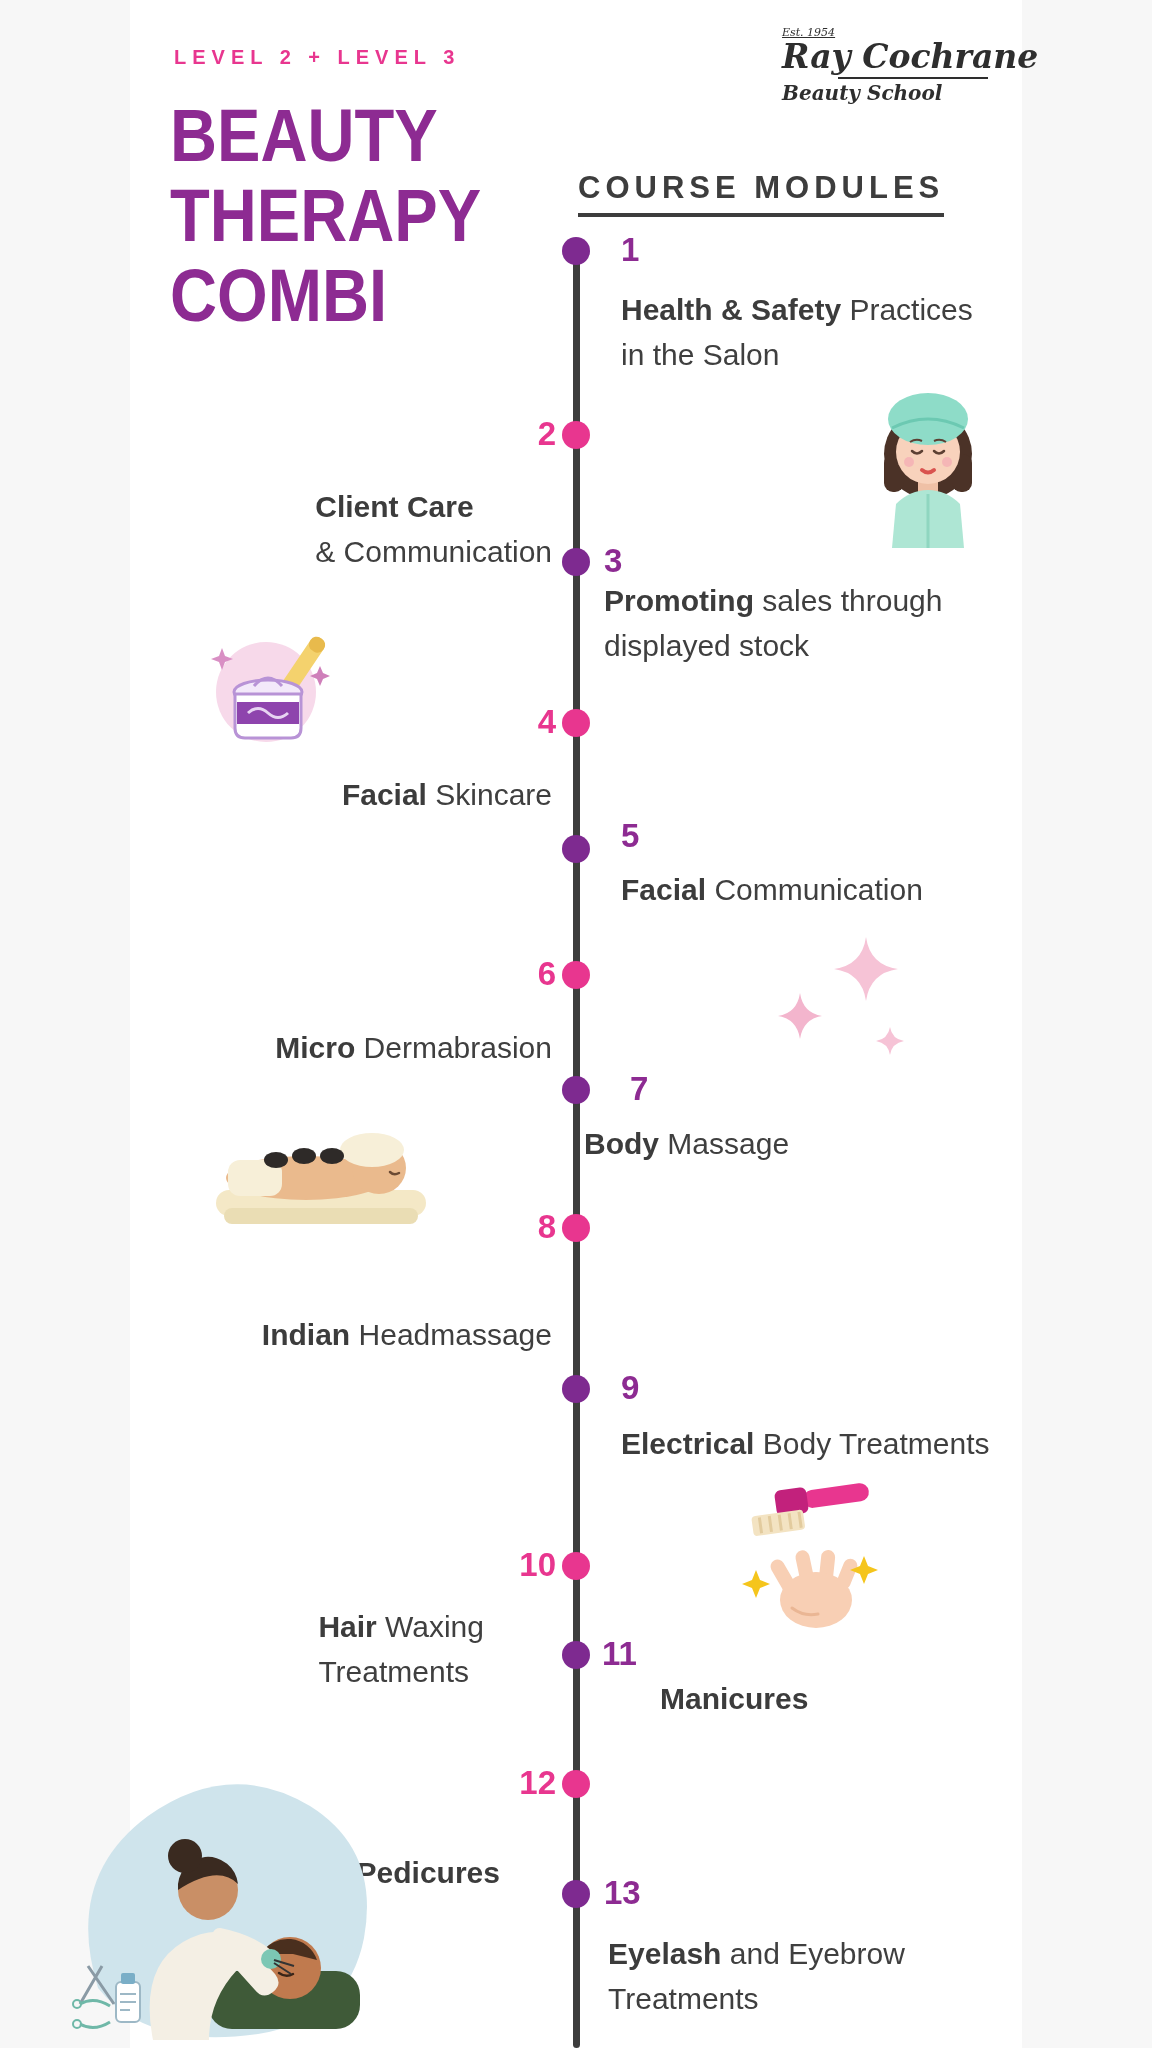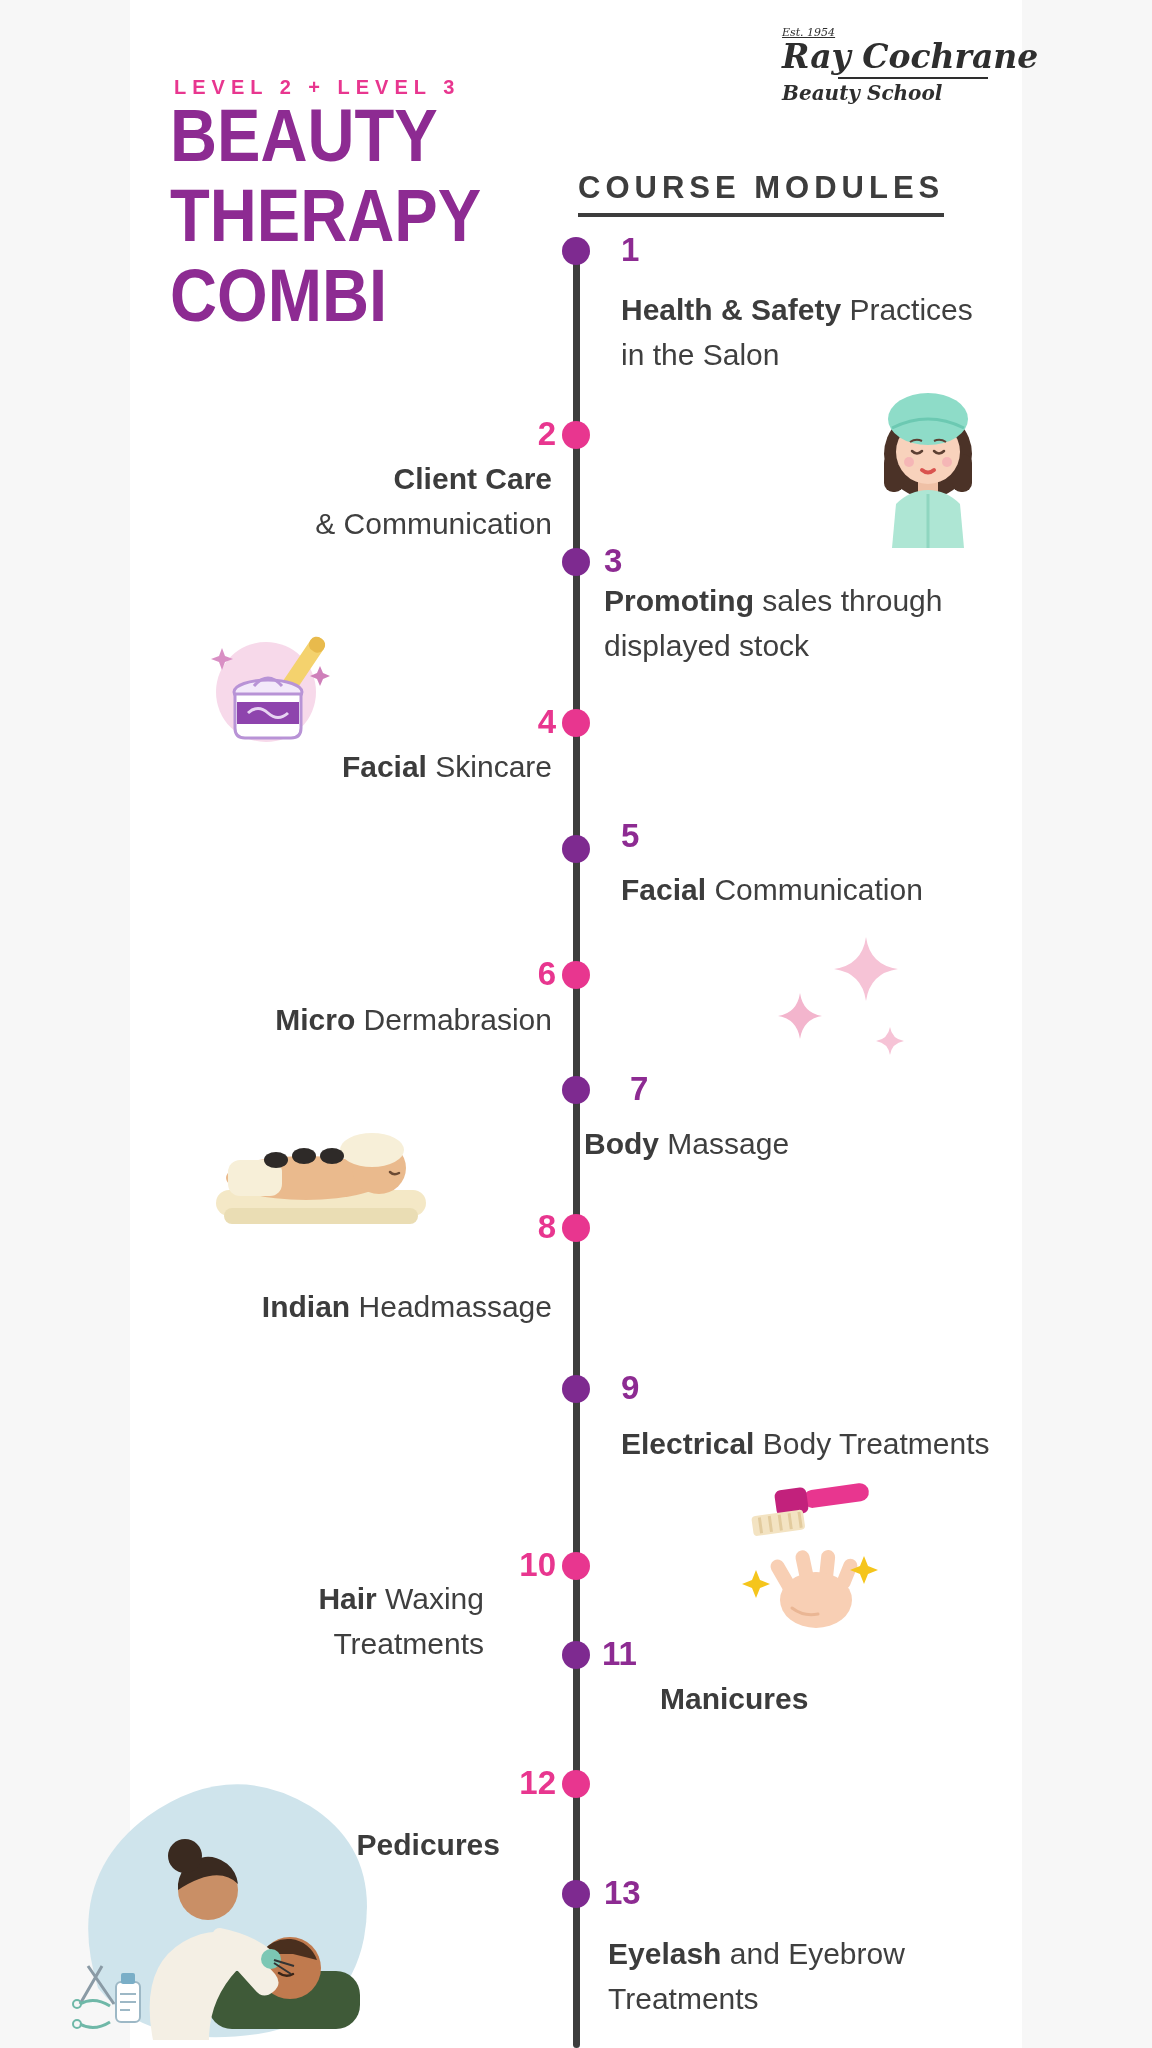--- a/index.html
+++ b/index.html
@@ -3,21 +3,21 @@
 <meta charset="utf-8">
 <title>Beauty Therapy Combi — Course Modules</title>
 <style>
   html,body{margin:0;padding:0;background:#ffffff;}
   .page{position:relative;width:1152px;height:2048px;background:#ffffff;overflow:hidden;
         font-family:"Liberation Sans",sans-serif;color:#3f3f3f;}
   .edge{position:absolute;top:0;height:2048px;width:130px;background:#f7f7f7;}
   .edge.left{left:0;} .edge.right{left:1022px;}
 
   
-  .eyebrow{position:absolute;left:174px;top:76px;font-size:20px;font-weight:bold;
+  .eyebrow{position:absolute;left:174px;top:46px;font-size:20px;font-weight:bold;
            letter-spacing:6px;color:#e8368f;}
   .title{position:absolute;left:170px;top:96px;font-size:74px;font-weight:800;
          color:#8d2b92;line-height:80px;transform:scaleX(.88);transform-origin:left top;
          letter-spacing:0;}
   
   .logo{position:absolute;left:782px;top:26px;width:210px;
         font-family:"DejaVu Serif",serif;font-style:italic;color:#2e2e2e;}
   .logo-est{font-size:11px;text-align:left;padding-right:26px;text-decoration:underline;}
   .logo-name{font-size:33px;font-weight:bold;line-height:36px;white-space:nowrap;}
   .logo-rule{height:2px;background:#2e2e2e;width:150px;margin:2px 4px 2px auto;}
@@ -31,21 +31,21 @@
   
   .tline{position:absolute;left:573px;top:250px;width:7px;height:1798px;
          background:#3d3d3d;border-radius:4px;}
   .dot{position:absolute;left:562px;width:28px;height:28px;border-radius:50%;}
   .dot.purple{background:#7e2a90;} .dot.pink{background:#e8368f;}
 
   .num{position:absolute;font-size:33px;font-weight:bold;line-height:38px;white-space:nowrap;}
   .c-purple{color:#8d2b92;} .c-pink{color:#e8368f;}
 
   .mtext{position:absolute;font-size:30px;line-height:45px;color:#3f3f3f;white-space:nowrap;}
-  .mtext.t-left{text-align:right;}
+  .mtext.t-left{margin-top:28px;}
   .mtext .b{font-weight:bold;color:#3c3c3c;}
 
   .illus{position:absolute;}
 </style>
 </head>
 <body>
 
 <div class="page">
 
   <div class="edge left"></div>

